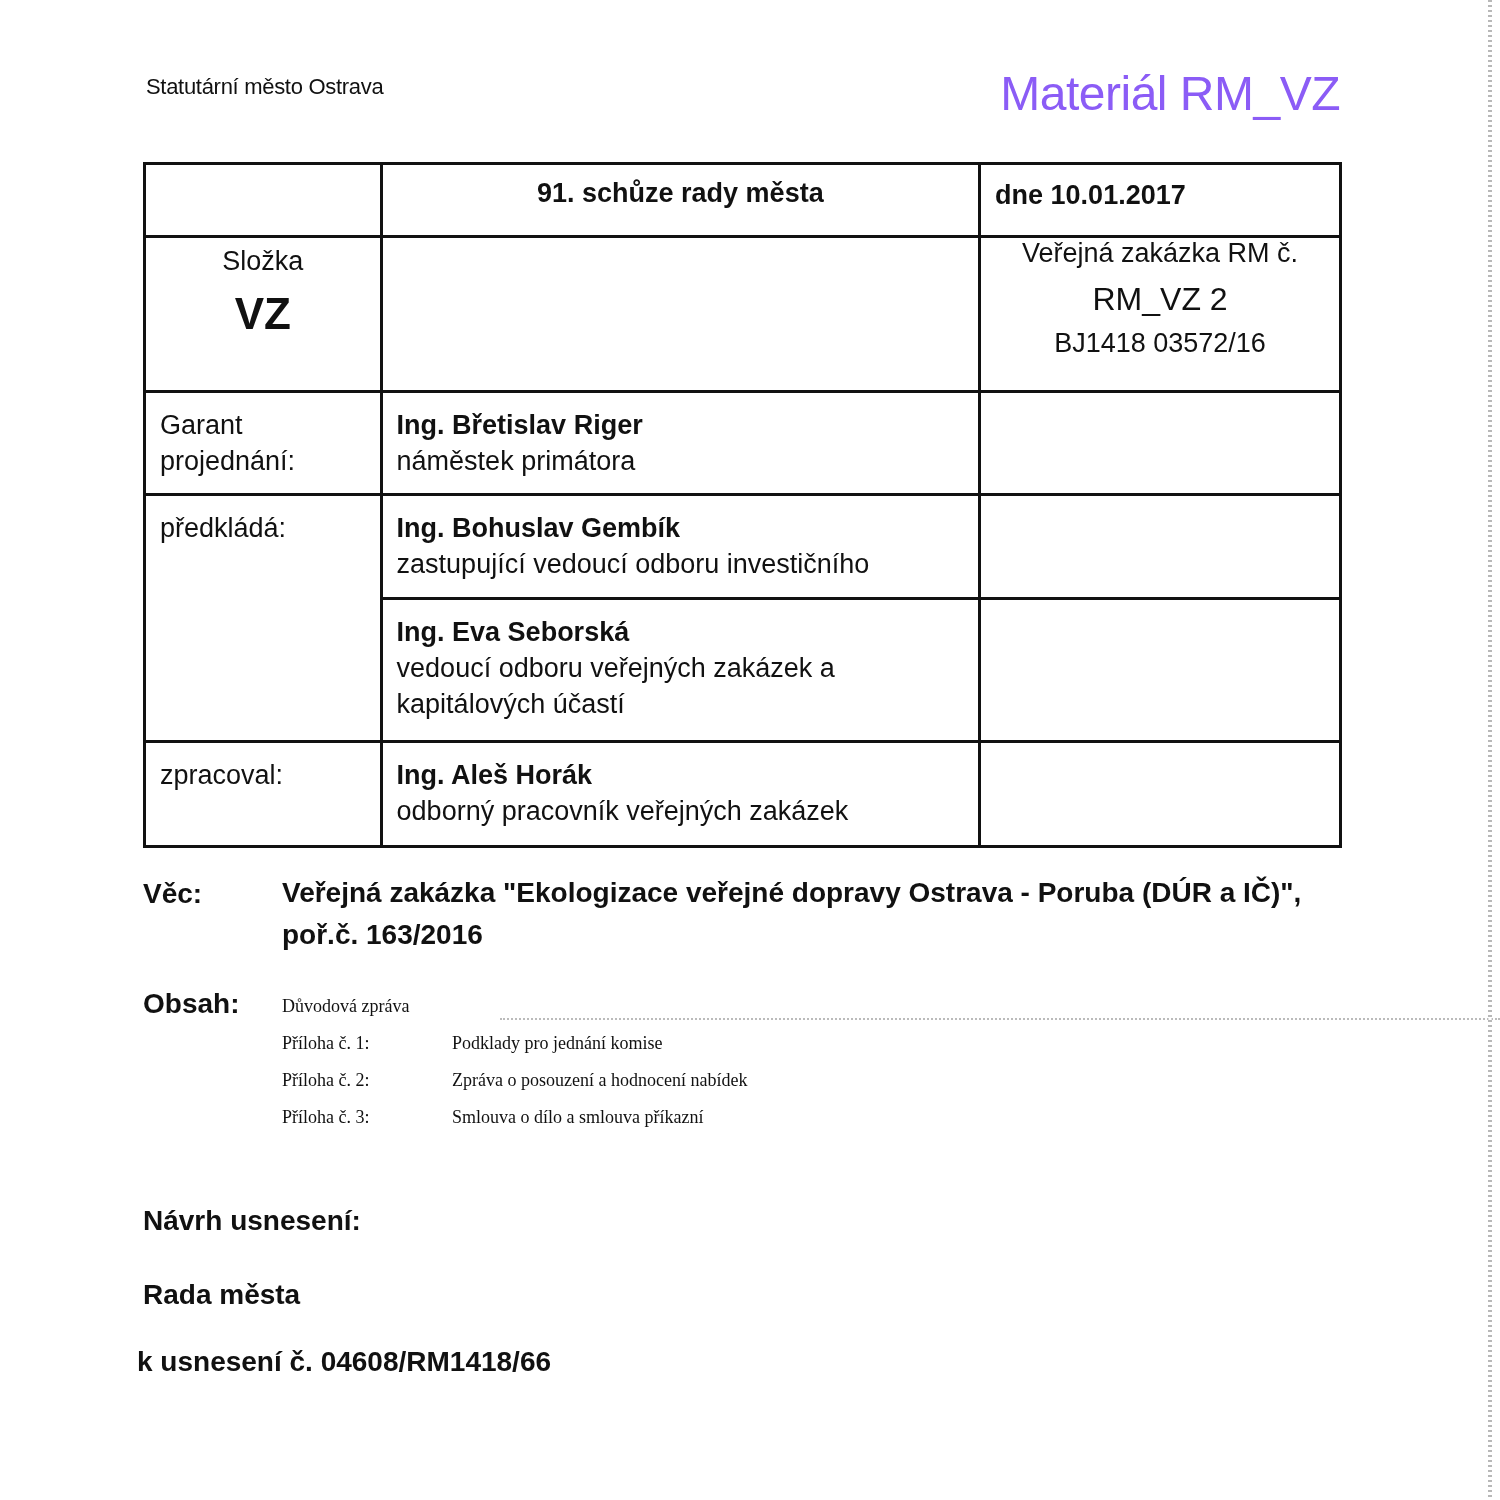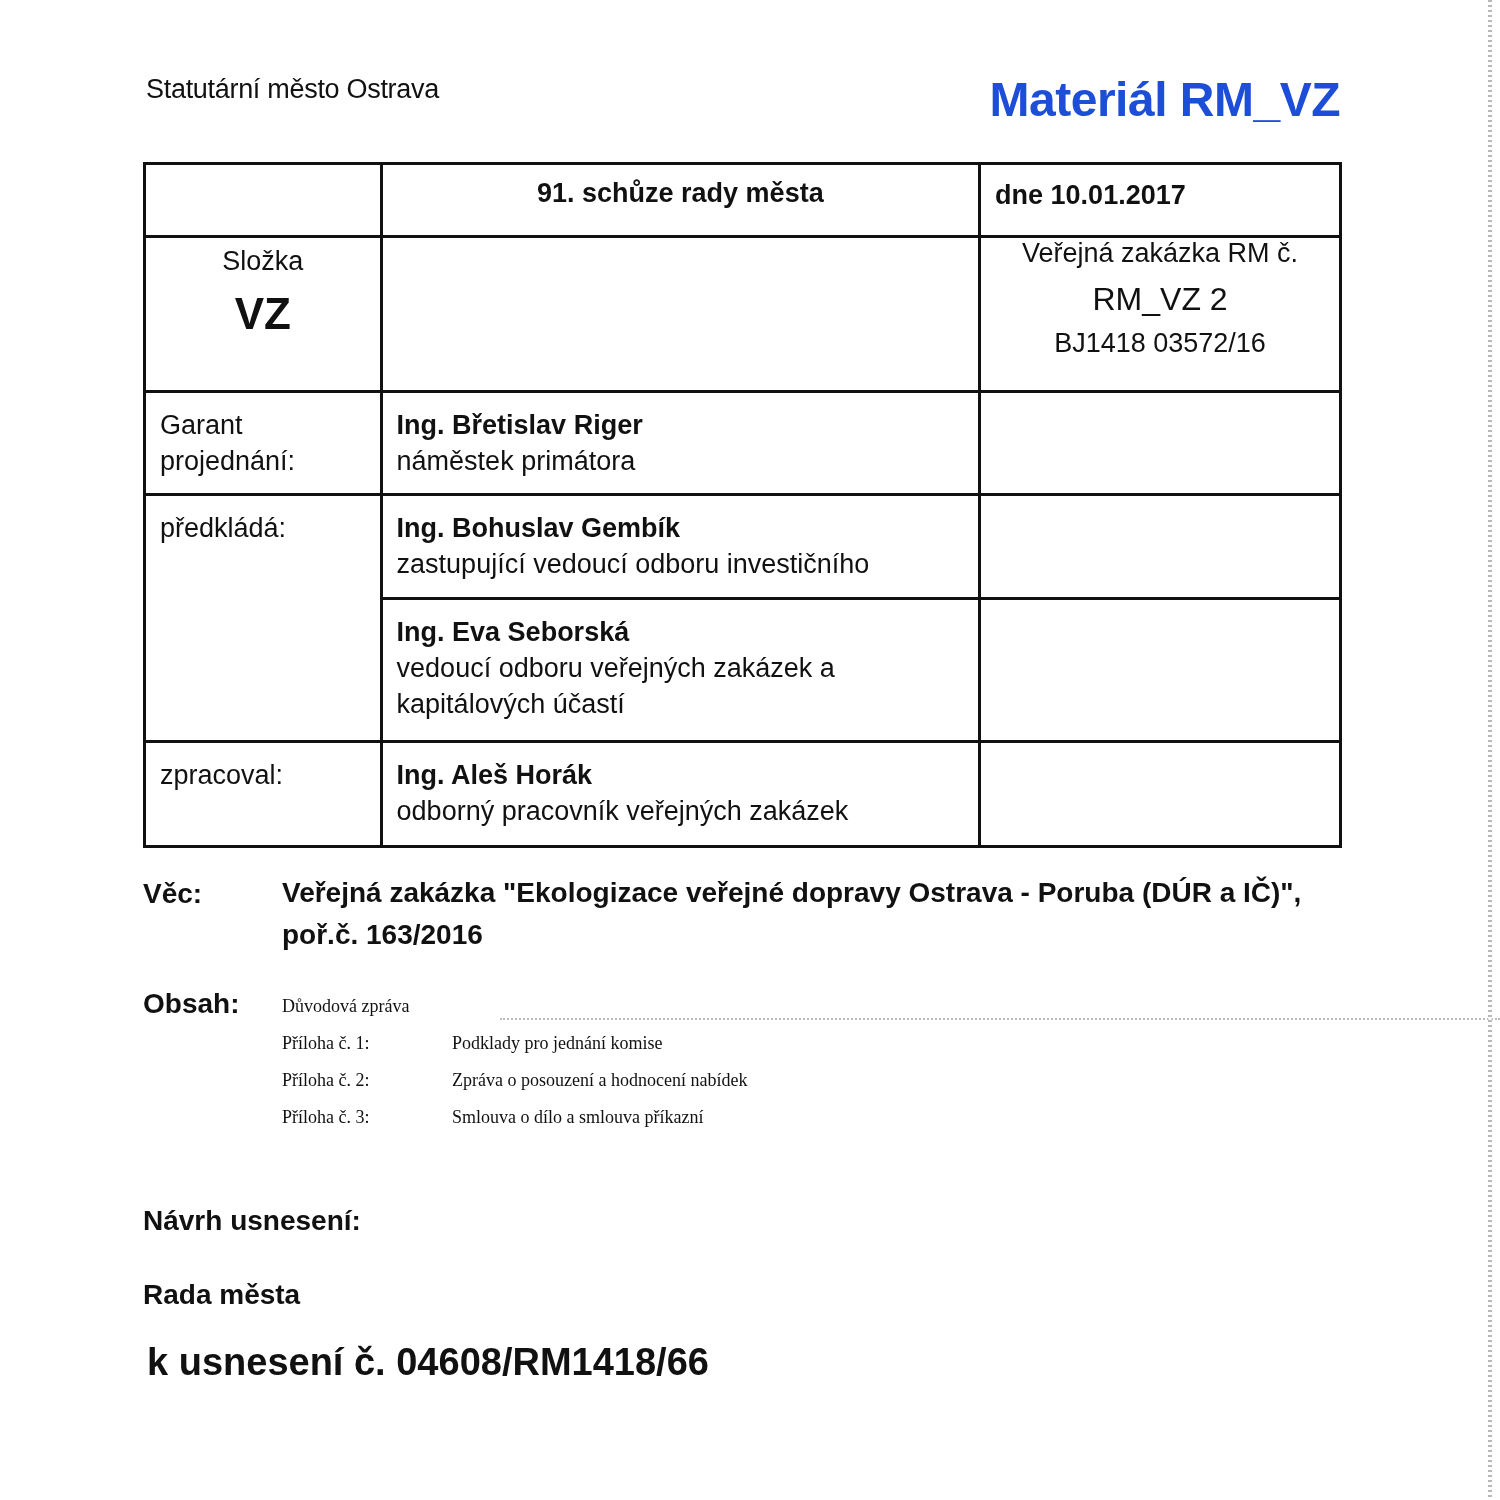--- a/index.html
+++ b/index.html
@@ -1,19 +1,19 @@
 <!DOCTYPE html>
 <html><head>
 <meta charset="utf-8">
 <style>
   html, body { margin:0; padding:0; background:#ffffff; }
   body { width:1500px; height:1500px; position:relative; overflow:hidden; color:#111; font-family:"Liberation Sans", sans-serif; }
   .abs { position:absolute; }
-  .org { left:146px; top:74px; font-size:27px; letter-spacing:-0.3px; }
-  .mat { right:160px; top:72px; font-size:48px; font-weight:bold; color:#1d4ed8; letter-spacing:-0.5px; }
+  .org { left:146px; top:74px; font-size:22px; letter-spacing:-0.3px; }
+  .mat { right:160px; top:66px; font-size:48px; font-weight:normal; color:#8b5cf6; letter-spacing:-0.5px; }
   table.hdr { position:absolute; left:143px; top:162px; width:1199px; border-collapse:collapse; table-layout:fixed; }
   table.hdr td { border:3px solid #111; vertical-align:top; padding:0; font-size:27px; }
   .c1 { width:236px; } .c2 { width:597px; } .c3 { width:360px; }
   .r1 td { height:70px; }
   .r2 td { height:152px; }
   .r3 td { height:100px; }
   .r4 td { height:101px; }
   .r5 td { height:140px;margin-left:28px; }
   .r6 td { height:102px; }
   .cell-pad { padding:14px 14px 0 14px; line-height:36px; }
@@ -23,21 +23,21 @@
   .noborder-bottom { border-bottom:none !important; }
   .vec-label { left:143px; top:878px; font-weight:bold; font-size:28px; }
   .vec-text { left:282px; top:872px; width:1050px; font-weight:bold; font-size:28px; line-height:42px; }
   .obs-label { left:143px; top:988px; font-weight:bold; font-size:28px; }
   .obs-list { left:282px; top:988px; font-family:"Liberation Serif", serif; font-size:18px; line-height:37px; }
   .obs-list .row { display:flex; }
   .obs-list .k { width:170px; }
   .dots { left:500px; top:1018px; width:1000px; border-top:2px dotted #bbb; }
   .navrh { left:143px; top:1205px; font-weight:bold; font-size:28px; }
   .rada { left:143px; top:1279px; font-weight:bold; font-size:28px; }
-  .usn { left:147px; top:1345px; font-weight:bold; font-size:38px; line-height:34px; }
+  .usn { left:137px; top:1345px; font-weight:bold; font-size:28px; line-height:34px; }
   .edge { right:8px; top:0; width:4px; height:1500px; background:repeating-linear-gradient(to bottom,#888 0 2px,#fff 2px 5px); opacity:0.6; }
 </style>
 </head>
 <body>
 
 <div class="abs org">Statutární město Ostrava</div>
 <div class="abs mat">Materiál RM_VZ</div>
 
 <table class="hdr">
   <colgroup>

